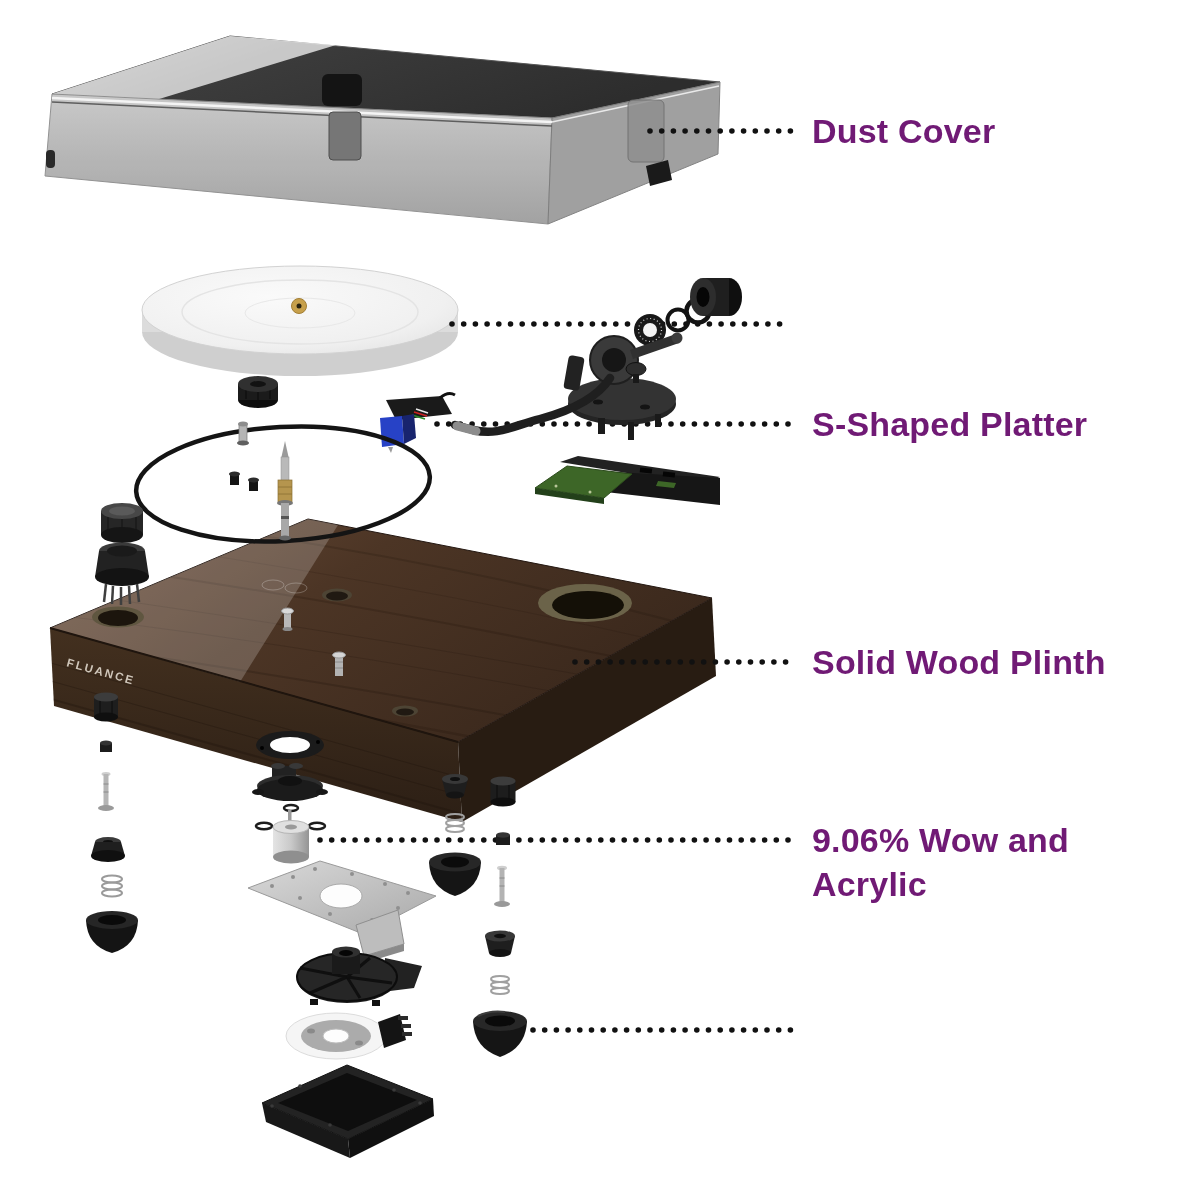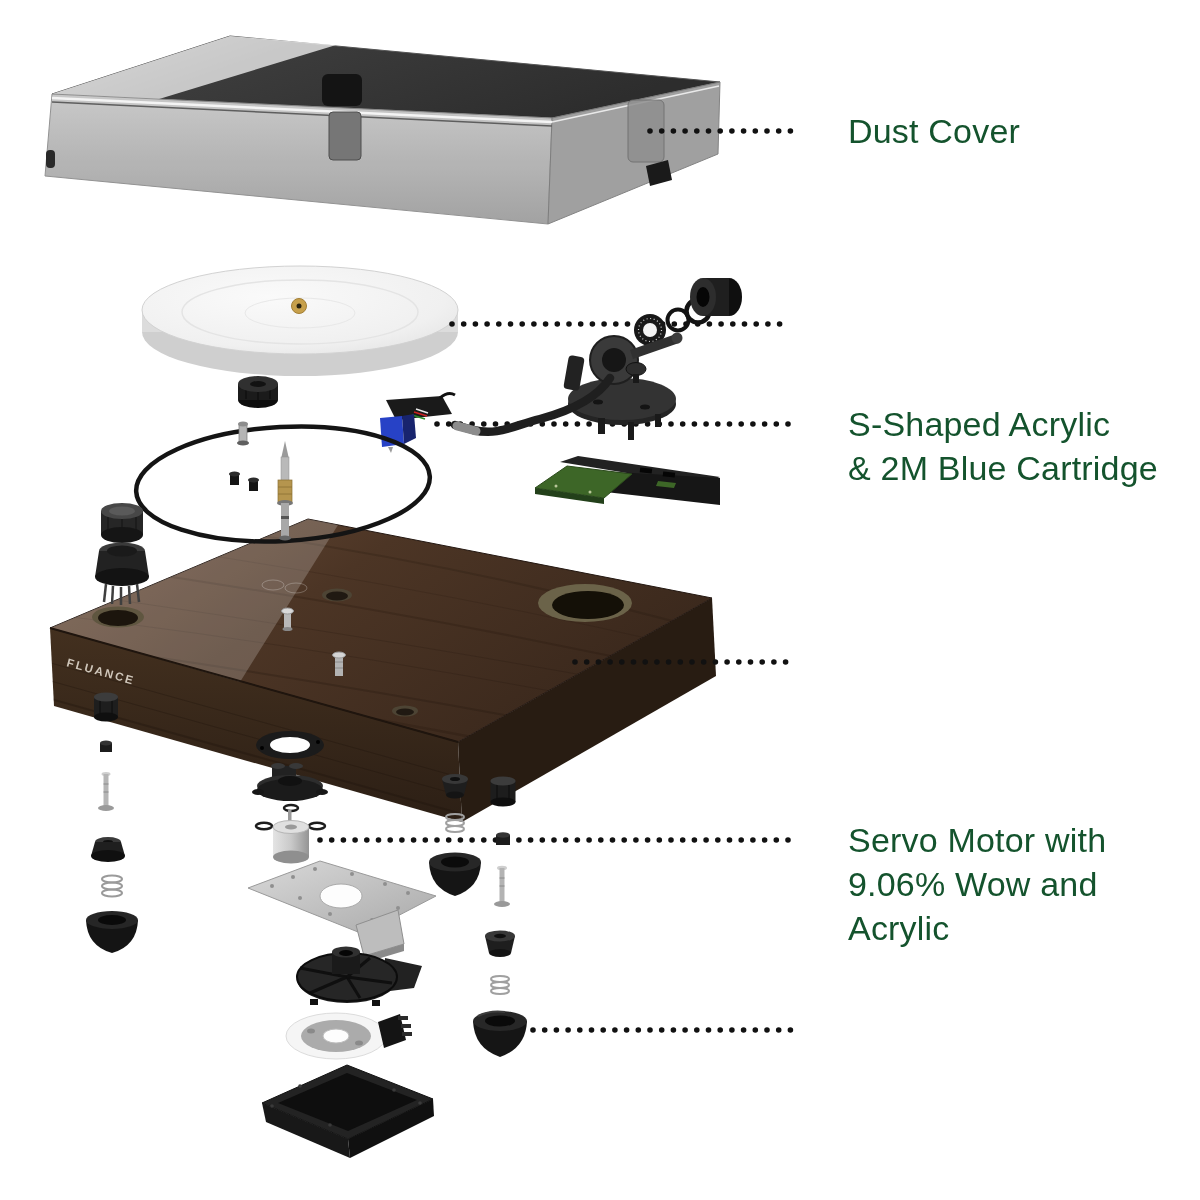--- a/index.html
+++ b/index.html
@@ -1,20 +1,20 @@
 <!DOCTYPE html>
 <html><head>
 <meta charset="utf-8">
 <style>
   html,body{margin:0;padding:0;background:#ffffff;}
   .stage{position:relative;width:1200px;height:1200px;background:#ffffff;overflow:hidden;
          font-family:"Liberation Sans",sans-serif;}
   .art{position:absolute;left:0;top:0;}
-  .label{position:absolute;left:848px;font-weight:400;font-size:34px;line-height:44px;
-         color:#14532d;white-space:nowrap;letter-spacing:0.2px;}
+  .label{position:absolute;left:812px;font-weight:700;font-size:34px;line-height:44px;
+         color:#701a75;white-space:nowrap;letter-spacing:0.2px;}
   .label span{display:block;}
 </style>
 </head>
 <body>
 
 <div class="stage">
 
 <svg class="art" width="1200" height="1200" viewBox="0 0 1200 1200">
   <defs>
     <linearGradient id="coverTop" x1="0" y1="0" x2="1" y2="0.35">
@@ -390,24 +390,25 @@
     <ellipse cx="500" cy="1021" rx="15" ry="5.5" fill="#0a0a0a"></ellipse>
     <path d="M478,1016 Q490,1010 505,1012" fill="none" stroke="#3d3d3d" stroke-width="2"></path>
   </g>
   <line x1="533" y1="1030" x2="791" y2="1030" stroke="#111" stroke-width="5.6" stroke-linecap="round" stroke-dasharray="0 11.7"></line>
 </svg>
 
 <div class="label" style="top:109px">
   <span>Dust Cover</span>
 </div>
 <div class="label" style="top:402px">
-  <span>S-Shaped Acrylic</span>
-  <span>&amp; 2M Blue Cartridge</span>
+  <span>S-Shaped Platter</span>
+</div>
+<div class="label" style="top:640px">
+  <span>Solid Wood Plinth</span>
 </div>
 <div class="label" style="top:818px">
-  <span>Servo Motor with</span>
   <span>9.06% Wow and</span>
   <span>Acrylic</span>
 </div>
 <div class="label" style="top:1008px">
 </div>
 
 </div>
 
 </body></html>

